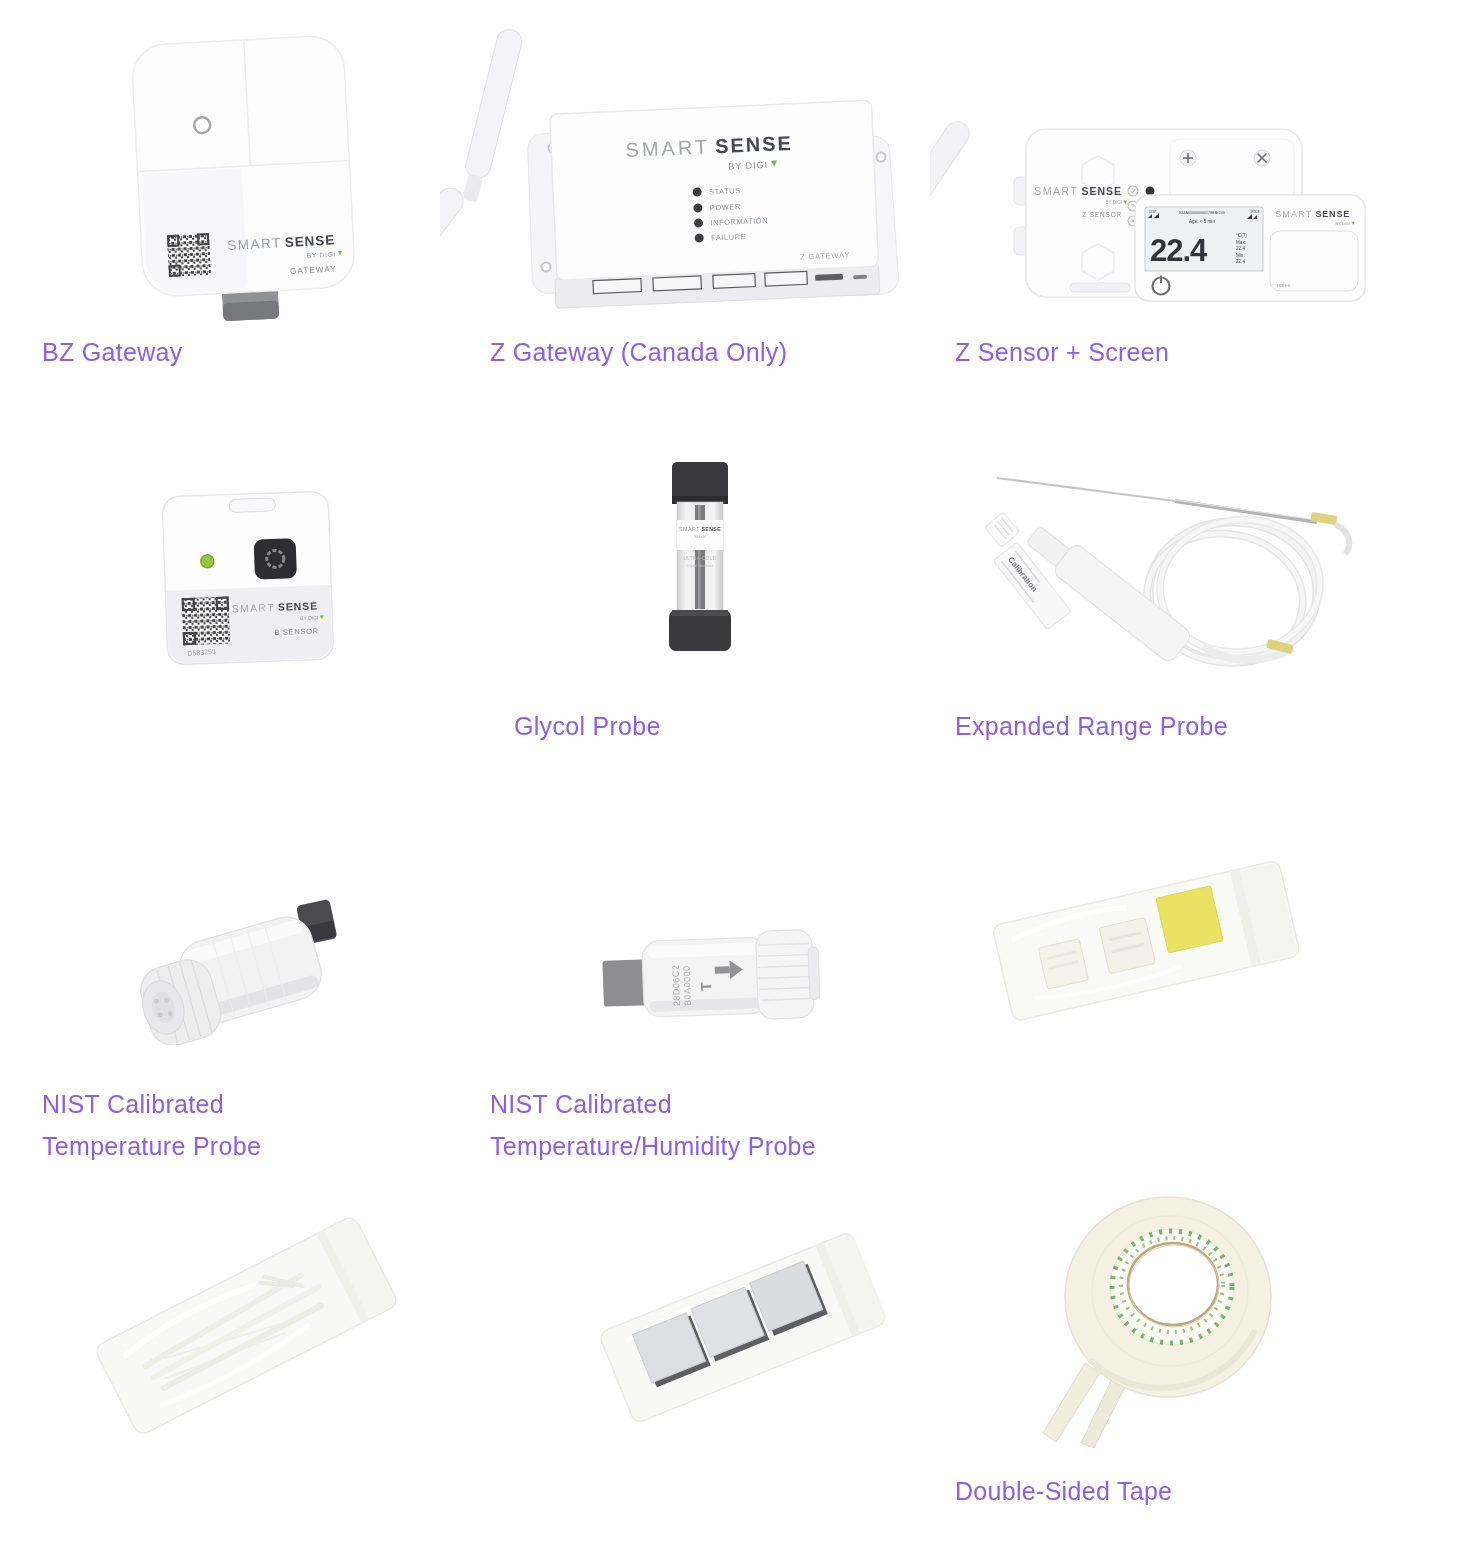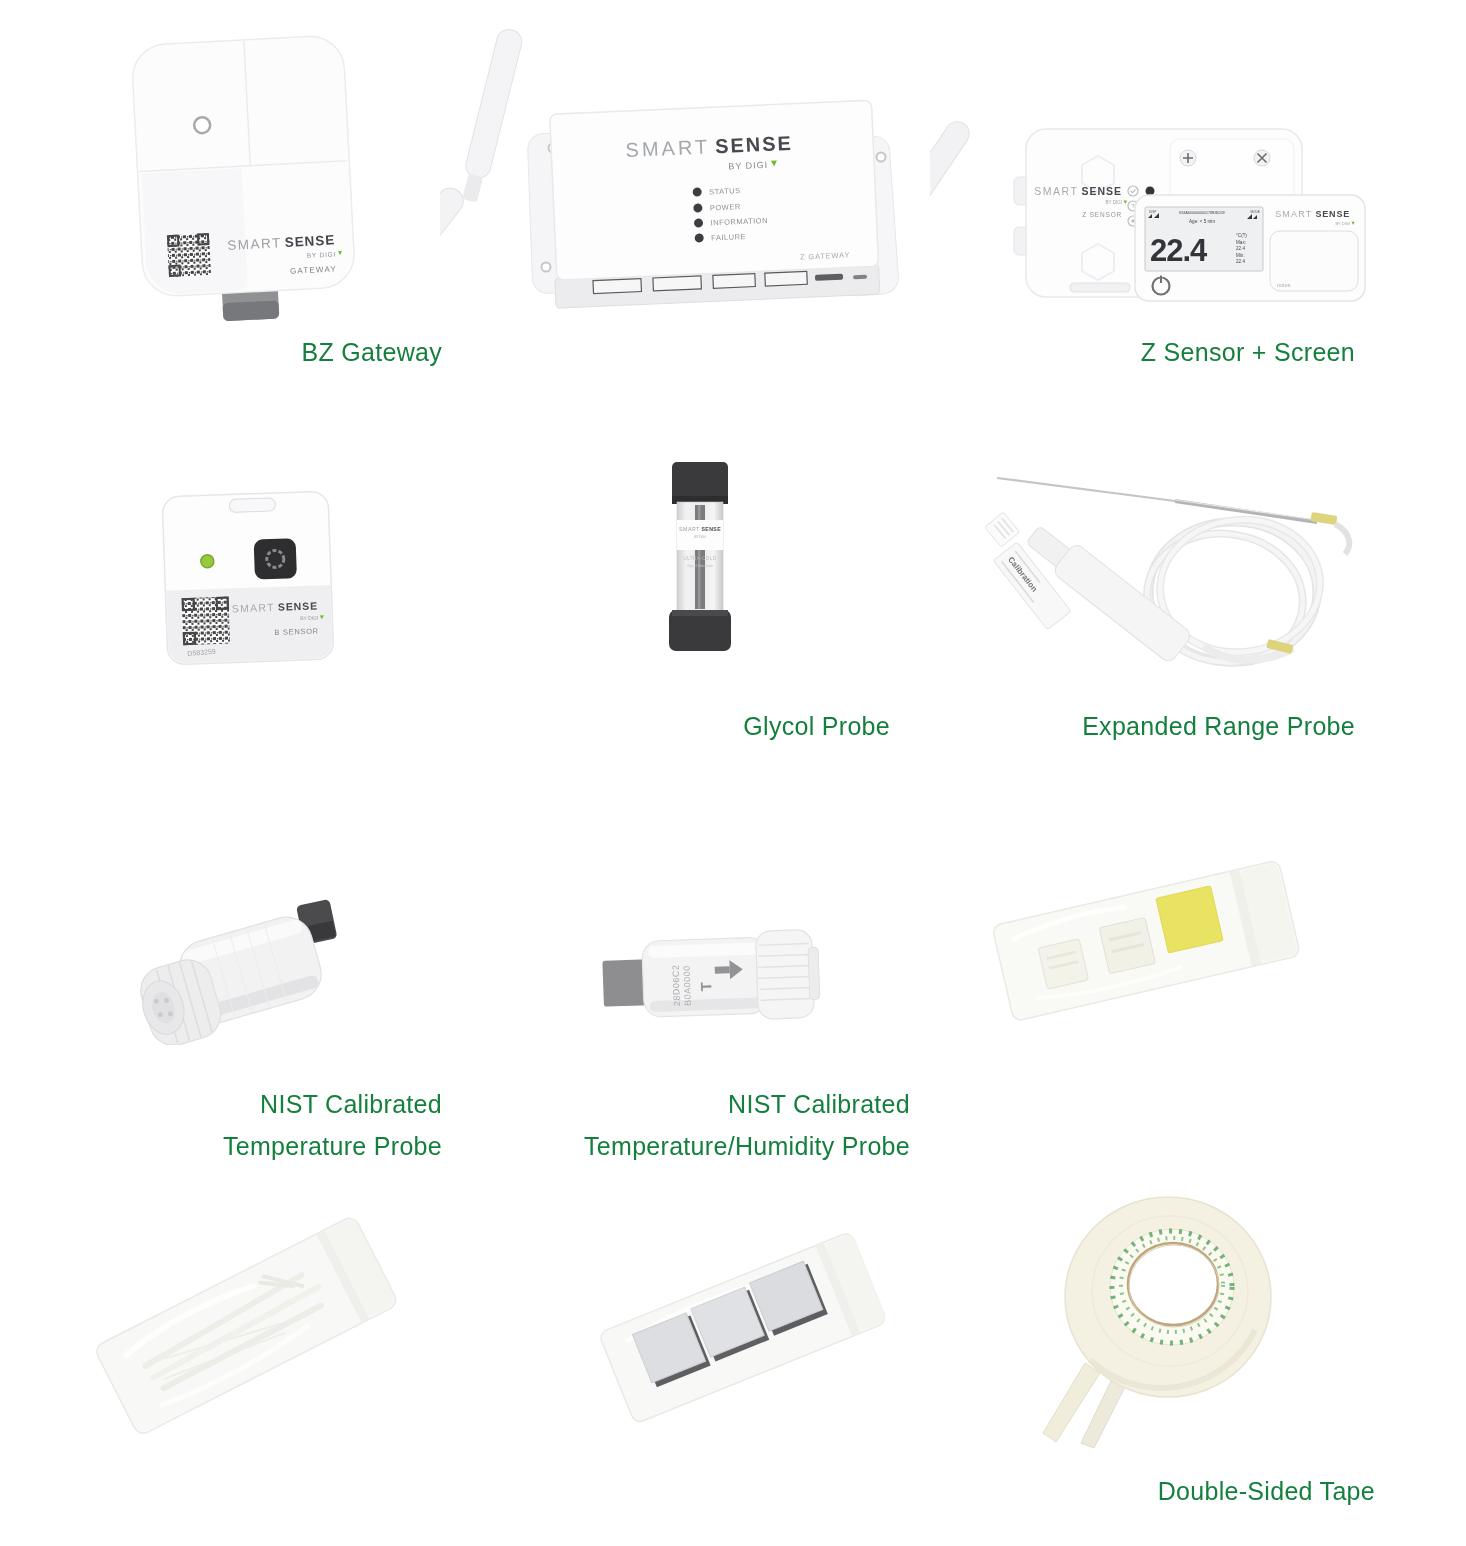--- a/index.html
+++ b/index.html
@@ -2,21 +2,21 @@
 <html><head>
 <meta charset="utf-8">
 <style>
   html,body{margin:0;padding:0;background:#ffffff;}
   #canvas{
     position:relative;width:1466px;height:1546px;background:#ffffff;overflow:hidden;
     font-family:"Liberation Sans",sans-serif;
   }
   .art{position:absolute;}
   .label{
-    position:absolute;text-align:right;color:#15803d;font-size:25px;
+    position:absolute;text-align:left;color:#8b5cf6;font-size:25px;
     letter-spacing:0.3px;line-height:42px;font-weight:400;
   }
   svg text{font-family:"Liberation Sans",sans-serif;}
 </style>
 </head>
 <body>
 
 <div id="canvas">
 
   <svg width="0" height="0" style="position:absolute" aria-hidden="true">
@@ -114,20 +114,21 @@
         <circle cx="258" cy="192" r="4.5" fill="#3c3e42"></circle>
           <text x="270" y="195">POWER</text>
         <circle cx="258" cy="207" r="4.5" fill="#3c3e42"></circle>
           <text x="270" y="210">INFORMATION</text>
         <circle cx="258" cy="222" r="4.5" fill="#3c3e42"></circle>
           <text x="270" y="225">FAILURE</text>
       </g>
       <text x="408" y="248" text-anchor="end" font-size="7.5" fill="#a7abaf" letter-spacing="0.8">Z GATEWAY</text>
     </g>
   </svg>
+  <div class="label" style="left:490px;top:331px;width:400px"><span>Z Gateway (Canada Only)</span></div>
 
   <svg class="art" style="left:930px;top:85px" width="470" height="235" viewBox="0 0 470 235">
     <g>
       <g transform="translate(24,32) rotate(34)">
         <rect x="0" y="0" width="24" height="96" rx="12" fill="#f2f2f4" stroke="#e2e2e5"></rect>
         <rect x="5" y="94" width="14" height="20" rx="4" fill="#e9e9ec"></rect>
       </g>
       <circle cx="92" cy="113" r="6" fill="#c8b180" stroke="#b09a67"></circle>
     </g>
     <g>
@@ -237,21 +238,21 @@
       <text x="45" y="73" text-anchor="middle" font-size="5.2">
         <tspan fill="#9ba0a4" letter-spacing="0.6">SMART</tspan><tspan dx="1.5" fill="#45484c" font-weight="bold" letter-spacing="0.4">SENSE</tspan>
       </text>
       <text x="45" y="80" text-anchor="middle" font-size="3" fill="#9a9ea2">BY DIGI</text>
       <text x="45" y="102" text-anchor="middle" font-size="4.6" fill="#bababc" letter-spacing="0.4">ULTRA-COLD</text>
       <text x="45" y="109" text-anchor="middle" font-size="3.6" fill="#c6c6c8">Glycol Simulator</text>
       <rect x="14" y="152" width="62" height="41" rx="7" fill="#3a3a3c"></rect>
       <rect x="17" y="152" width="56" height="6" fill="#4a4a4c"></rect>
     </g>
   </svg>
-  <div class="label" style="left:490px;top:705px;width:400px"><span>Glycol Probe</span></div>
+  <div class="label" style="left:514px;top:705px;width:400px"><span>Glycol Probe</span></div>
 
   <svg class="art" style="left:975px;top:450px" width="420" height="240" viewBox="0 0 420 240">
     <g>
       <ellipse cx="258" cy="142" rx="84" ry="70" fill="none" stroke="#e3e3e4" stroke-width="9"></ellipse>
       <ellipse cx="258" cy="142" rx="84" ry="70" fill="none" stroke="#f3f3f4" stroke-width="6"></ellipse>
       <ellipse cx="250" cy="148" rx="78" ry="64" fill="none" stroke="#e6e6e7" stroke-width="8" transform="rotate(8 250 148)"></ellipse>
       <ellipse cx="250" cy="148" rx="78" ry="64" fill="none" stroke="#f5f5f6" stroke-width="5" transform="rotate(8 250 148)"></ellipse>
       <ellipse cx="265" cy="136" rx="80" ry="66" fill="none" stroke="#e8e8e9" stroke-width="8" transform="rotate(-6 265 136)"></ellipse>
       <ellipse cx="265" cy="136" rx="80" ry="66" fill="none" stroke="#f6f6f7" stroke-width="5" transform="rotate(-6 265 136)"></ellipse>
     </g>

